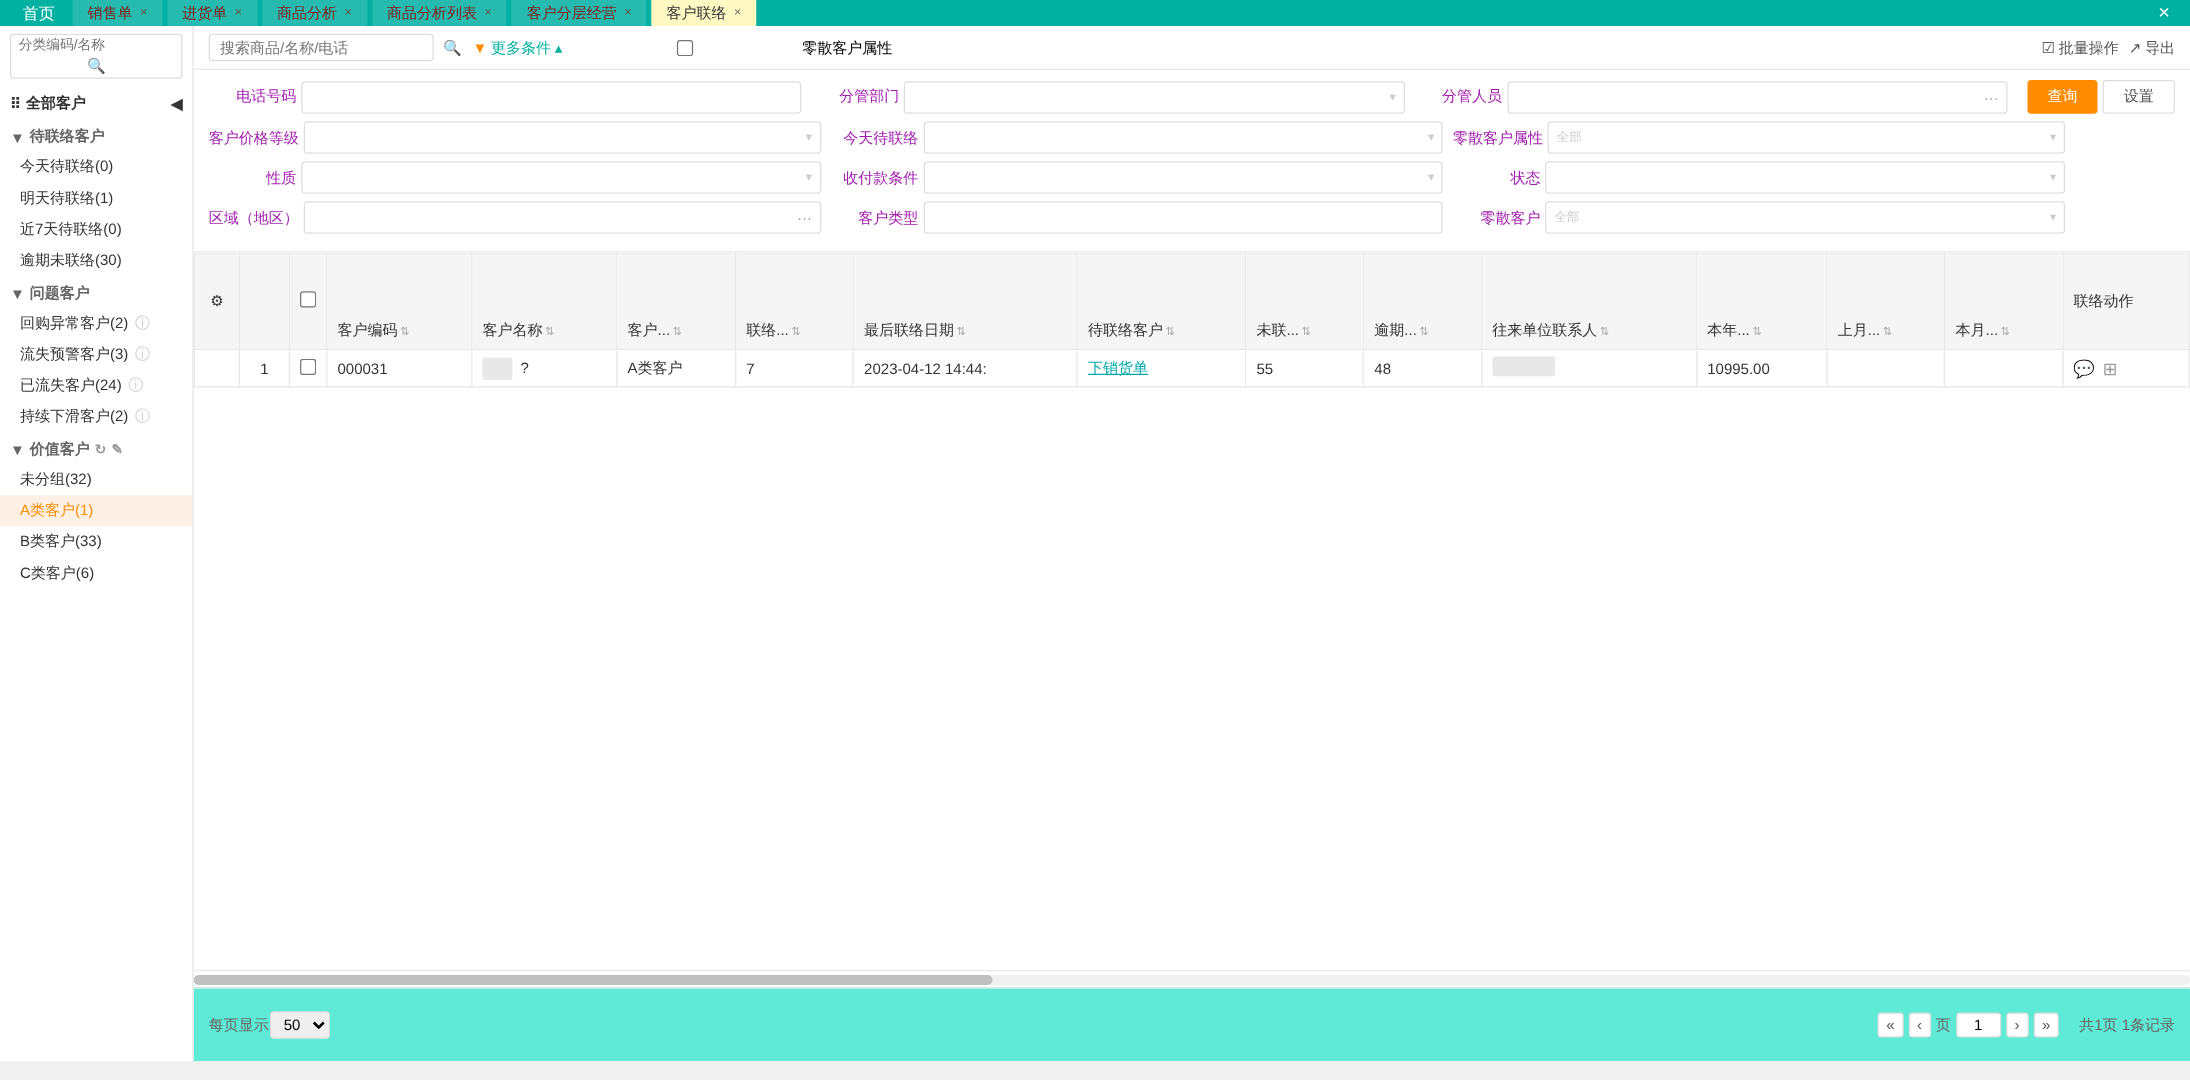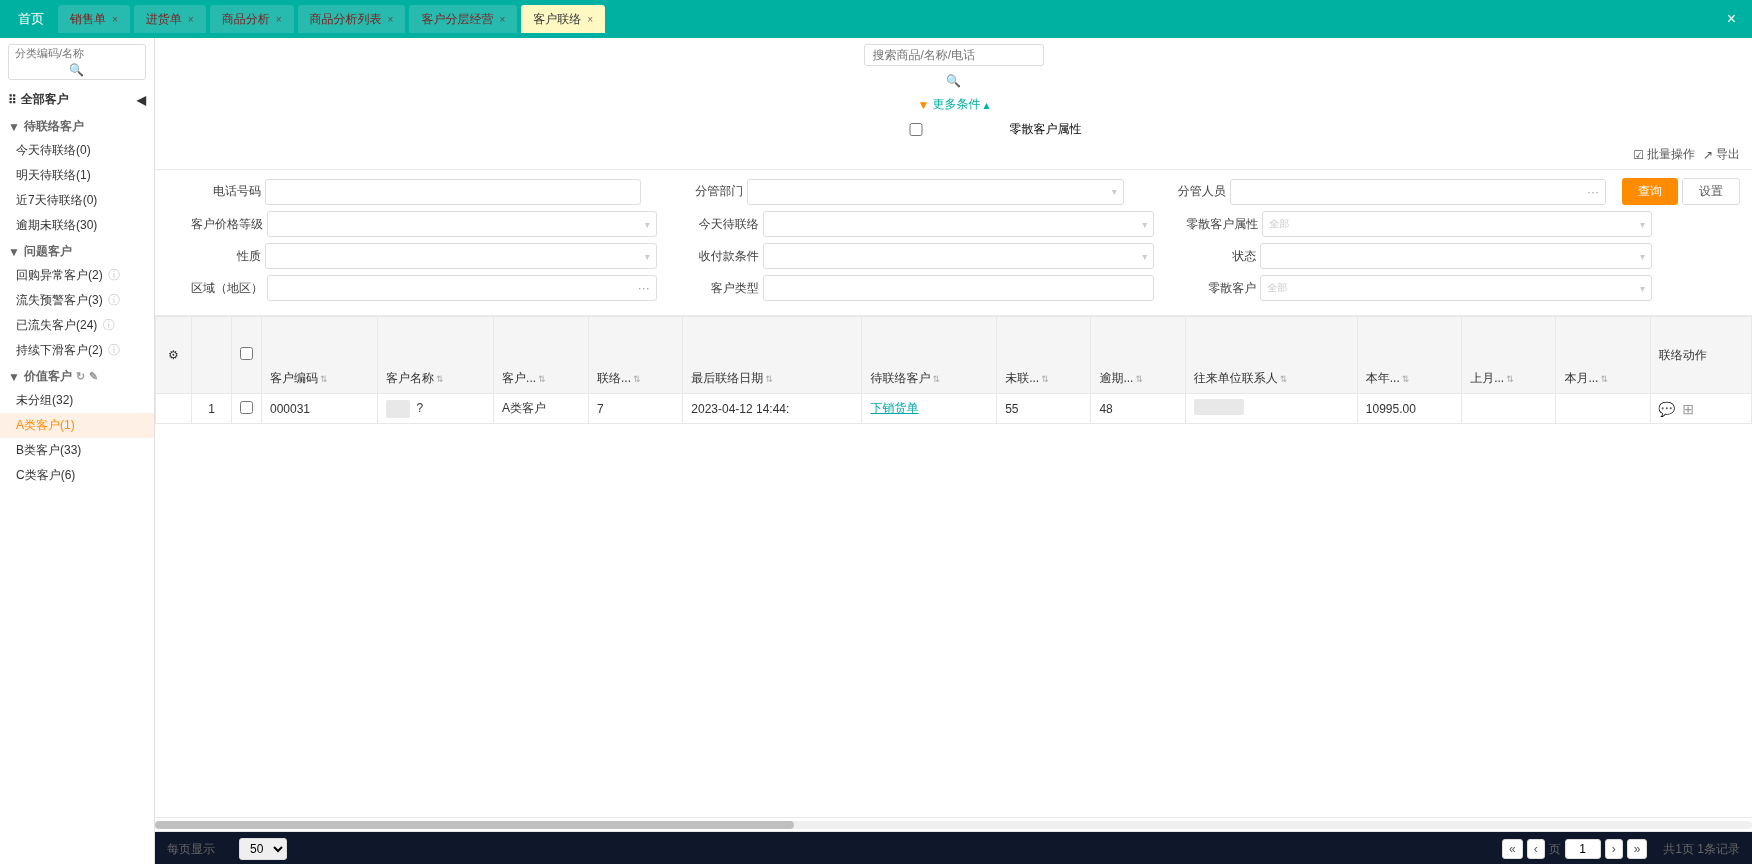--- a/index.html
+++ b/index.html
@@ -1,21 +1,21 @@
 <!DOCTYPE html>
 <html><head>
   <meta charset="utf-8">
   <style>
     * { box-sizing: border-box; margin: 0; padding: 0; font-family: 'Microsoft YaHei', Arial, sans-serif; font-size: 12px; }
     body { background: #f0f0f0; overflow: hidden; width: 1752px; height: 864px; }
 
     
     .top-nav {
       display: flex; align-items: center;
-      background: #00b0a0; height: 38px;
+      background: #00b0a0; height: 21px;
       padding: 0 8px; gap: 4px;
     }
     .nav-tab {
       display: flex; align-items: center;
       padding: 0 12px; height: 28px;
       background: rgba(255,255,255,0.15); border-radius: 3px 3px 0 0;
       color: #7f1d1d; cursor: pointer; gap: 6px; white-space: nowrap;
     }
     .nav-tab.active { background: #fef9c3; color: #333; border-radius: 3px 3px 0 0; }
     .nav-tab .close-icon { font-size: 10px; color: inherit; opacity: 0.7; cursor: pointer; }
@@ -59,21 +59,20 @@
     .content-area {
       flex: 1; display: flex; flex-direction: column;
       background: #f5f5f5; overflow: hidden;
     }
 
     
     .filter-bar {
       background: #fff; padding: 6px 12px;
       display: flex; align-items: center; gap: 8px;
       border-bottom: 1px solid #e8e8e8;
-      flex-direction: column;
     }
     .filter-bar input {
       border: 1px solid #ddd; border-radius: 3px;
       padding: 3px 8px; width: 180px; outline: none; font-size: 12px;
     }
     .filter-btn {
       display: flex; align-items: center; gap: 3px;
       color: #00b0a0; cursor: pointer; font-size: 12px;
     }
     .checkbox-label { display: flex; align-items: center; gap: 4px; cursor: pointer; }
@@ -87,21 +86,21 @@
     .advanced-filters {
       background: #fff; padding: 8px 12px;
       border-bottom: 1px solid #e8e8e8;
     }
     .filter-row {
       display: flex; align-items: center; gap: 8px; margin-bottom: 6px;
     }
     .filter-item {
       display: flex; align-items: center; flex: 1; gap: 4px; min-width: 0;
     }
-    .filter-label { color: #404040; white-space: nowrap; min-width: 70px; text-align: right; margin-left: 24px; }
+    .filter-label { color: #a21caf; white-space: nowrap; min-width: 70px; text-align: right; }
     .filter-select {
       flex: 1; border: 1px solid #ddd; border-radius: 3px;
       padding: 3px 6px; display: flex; align-items: center;
       justify-content: space-between; cursor: pointer; background: #fff;
       min-height: 26px;
     }
     .filter-select span { color: #ccc; font-size: 10px; }
     .filter-input {
       flex: 1; border: 1px solid #ddd; border-radius: 3px;
       padding: 3px 6px; display: flex; align-items: center;
@@ -137,22 +136,22 @@
     }
     .col-seq { width: 40px; text-align: center; }
     .col-check { width: 30px; text-align: center; }
     .col-setting { width: 36px; text-align: center; }
     .link-text { color: #00aaaa; cursor: pointer; text-decoration: underline; }
     .action-icons { display: flex; gap: 6px; align-items: center; }
     .action-icon { cursor: pointer; color: #999; font-size: 14px; }
 
     
     .bottom-bar {
-      background: #0f172a; border-top: 1px solid #e8e8e8;
-      padding: 6px 12px; display: flex; align-items: center; gap: 24px;
+      background: #5eead4; border-top: 1px solid #e8e8e8;
+      padding: 18px 12px; display: flex; align-items: center; gap: 1px;
     }
     .pagination-label { color: #666; }
     .page-size-select {
       border: 1px solid #ddd; border-radius: 3px; padding: 2px 6px;
     }
     .pagination-btns { margin-left: auto; display: flex; align-items: center; gap: 4px; }
     .page-btn {
       border: 1px solid #ddd; background: #fff; border-radius: 3px;
       padding: 2px 6px; cursor: pointer; color: #555;
     }

